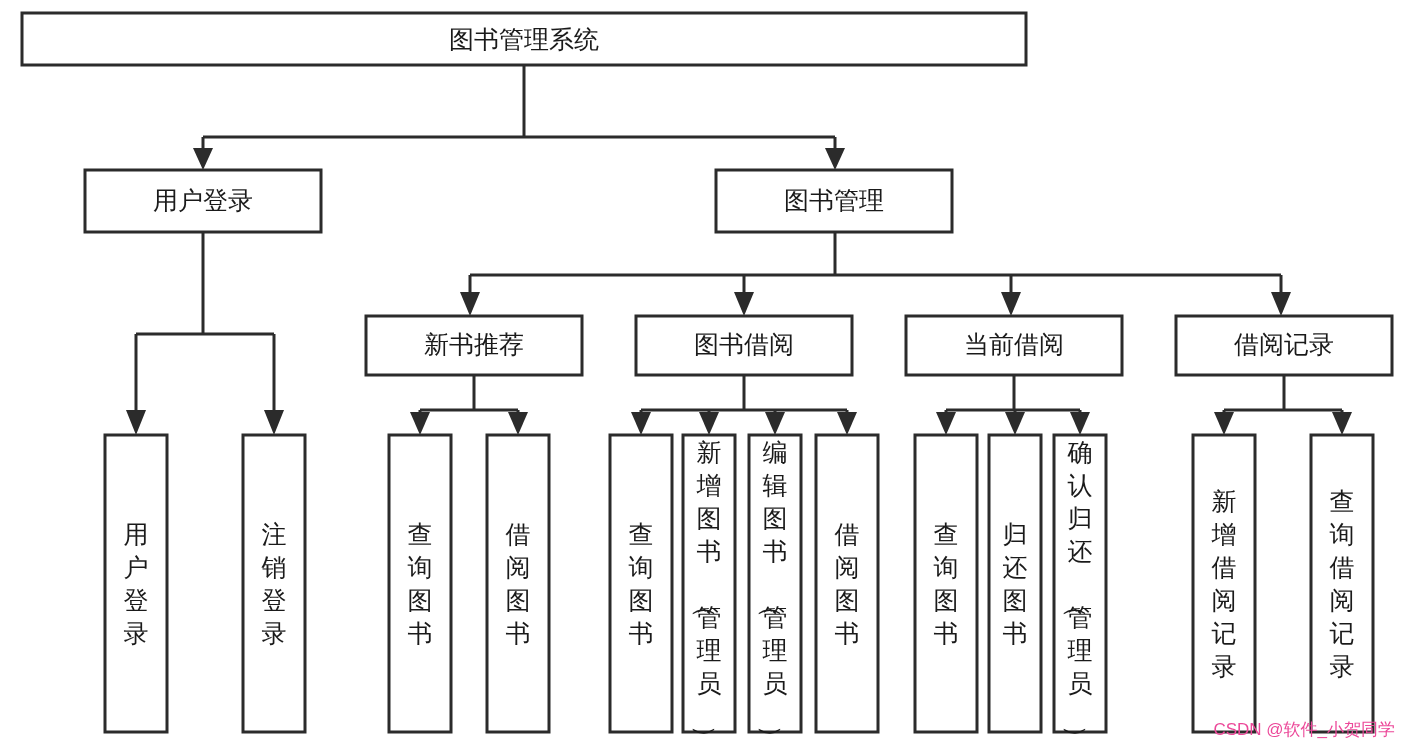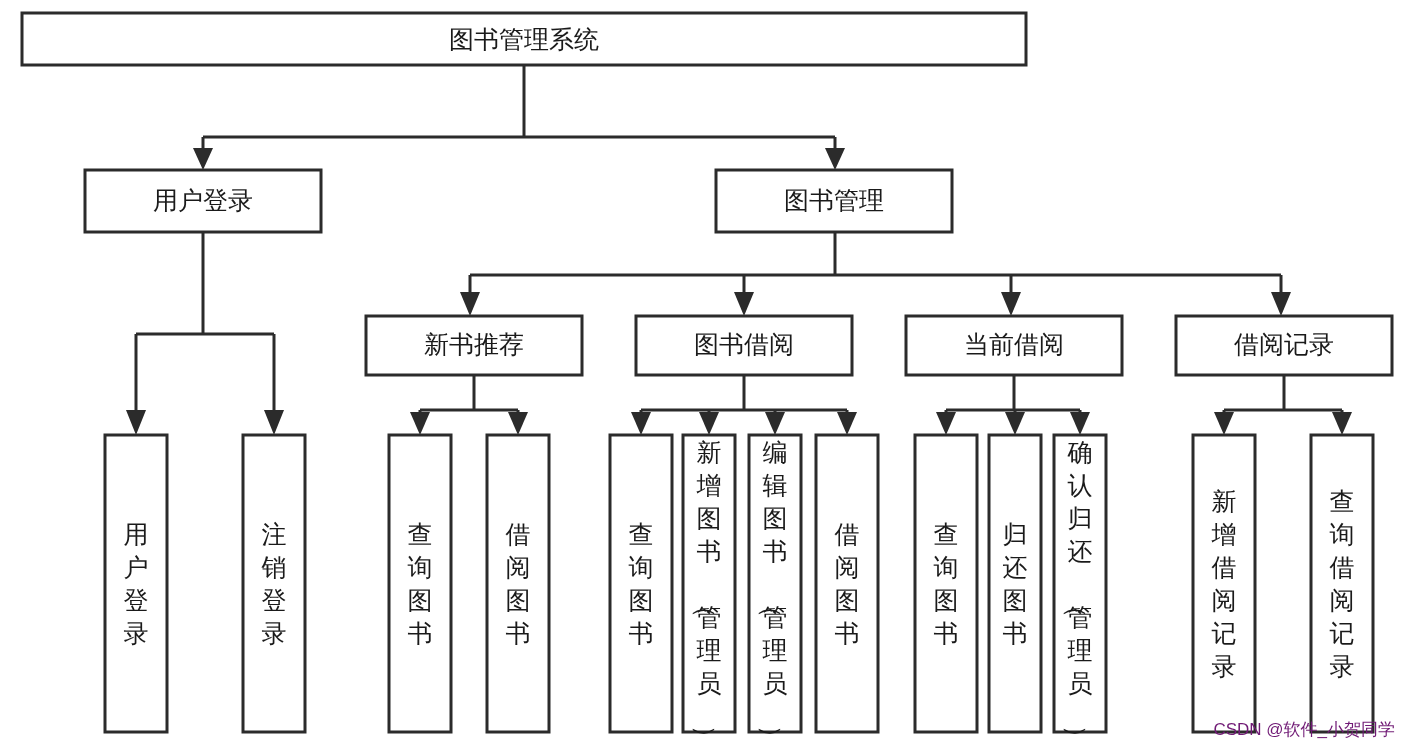--- a/index.html
+++ b/index.html
@@ -54,21 +54,21 @@
     font-size: 25px;
     fill: #1a1a1a;
     text-anchor: middle;
   }
   .watermark {
     position: absolute;
     right: 14px;
     bottom: 6px;
     font-family: "Liberation Sans", "DejaVu Sans", sans-serif;
     font-size: 17px;
-    color: #701a75;
+    color: #ec4899;
     white-space: nowrap;
     user-select: none;
   }
 </style>
 </head>
 <body>
 
 <div id="diagram-root">
   <svg id="flowchart" viewBox="0 0 1405 747" xmlns="http://www.w3.org/2000/svg">
 

